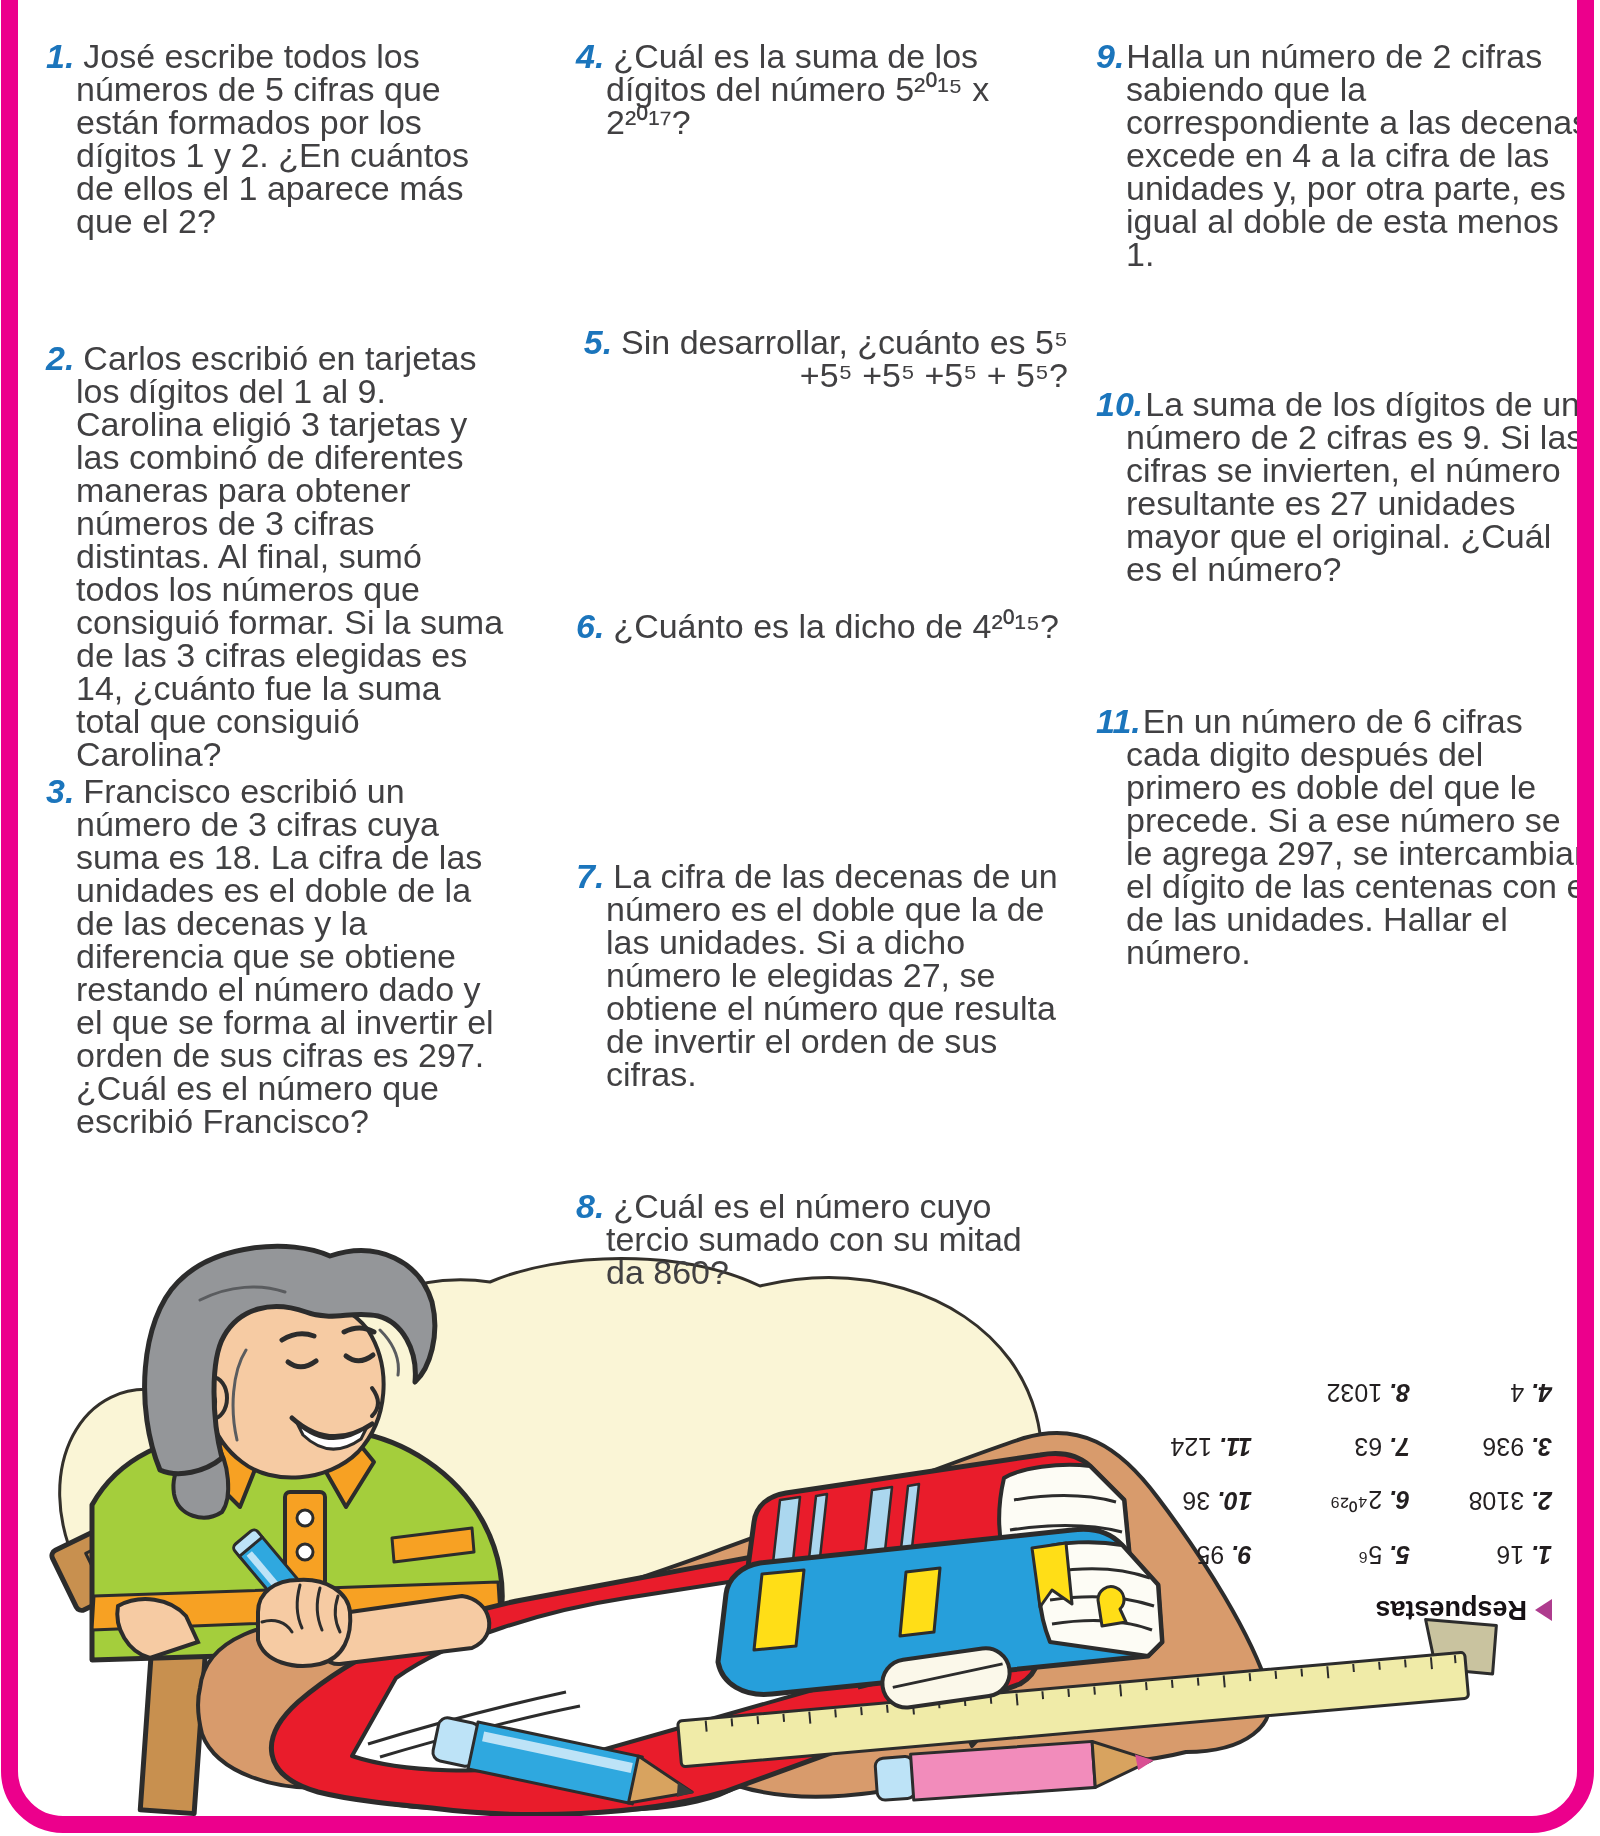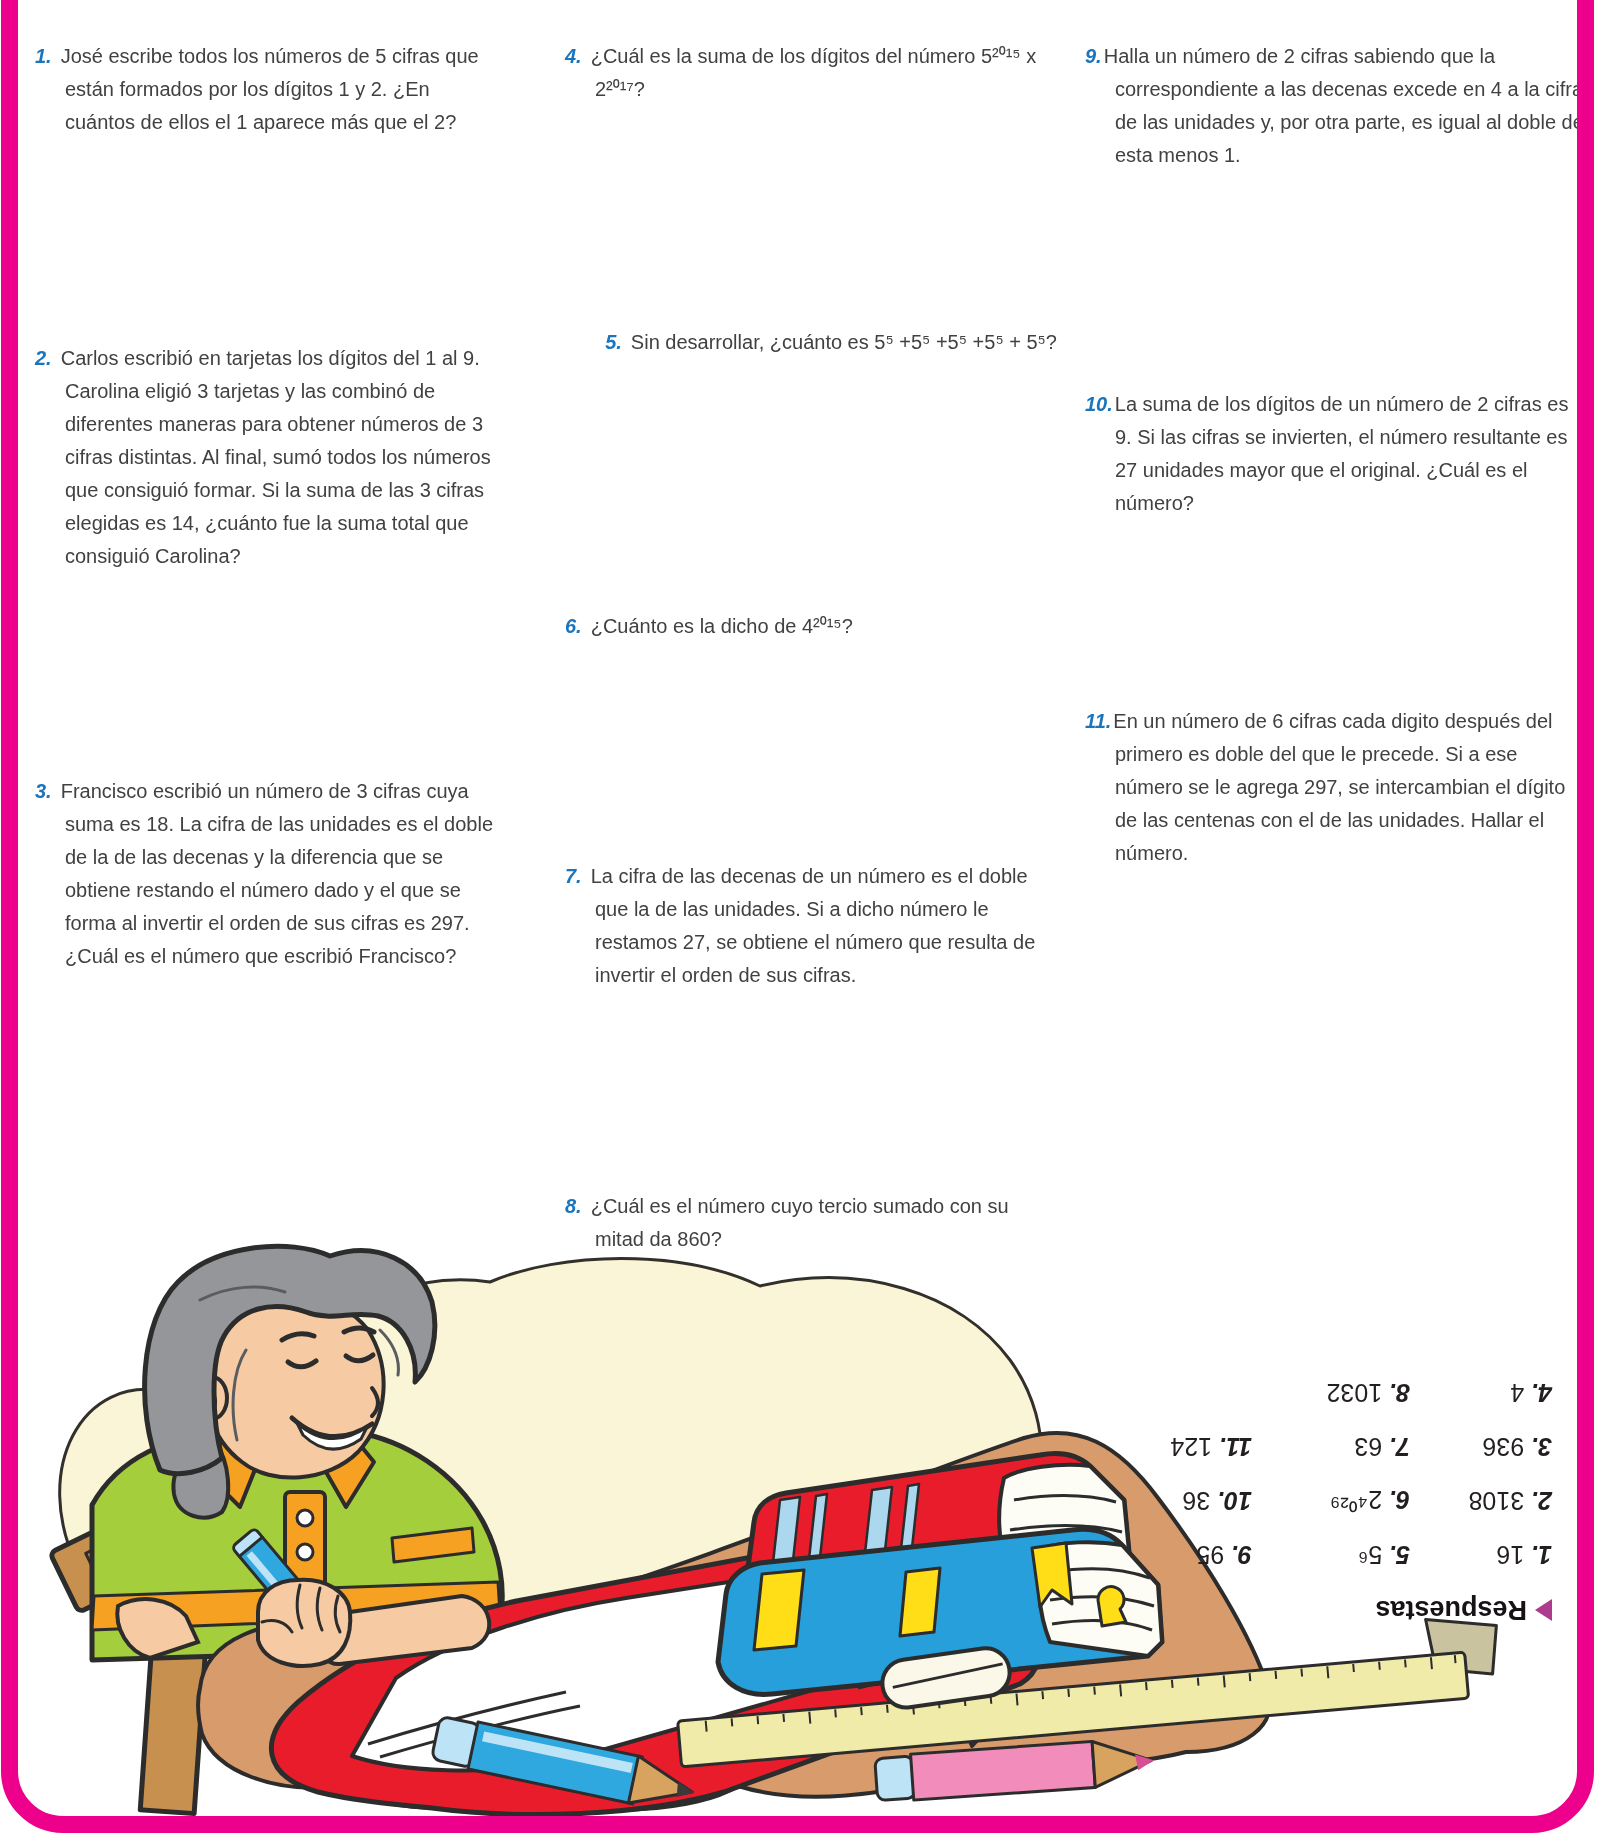--- a/index.html
+++ b/index.html
@@ -8,22 +8,22 @@
     font-family:"Liberation Sans", sans-serif;
   }
   
   .frame{
     position:absolute;left:1px;top:-70px;right:6px;bottom:3px;
     border:17px solid #EC008C;border-radius:62px;
     pointer-events:none;z-index:9;
   }
   
   .problem{
-    position:absolute;font-size:20px;line-height:33px;color:#414042;
-    padding-left:30px;text-indent:-30px;z-index:4;
+    position:absolute;font-size:34px;line-height:33px;color:#414042;
+    padding-left:30px;text-indent:-30px;z-index:4;margin-left:11px;
   }
   .problem .num{color:#1B75BC;font-weight:700;font-style:italic;margin-right:9px;}
   .problem.tight .num{margin-right:2px;}
   .pb1{left:35px;top:40px;width:428px;}
   .pb2{left:35px;top:342px;width:432px;}
   .pb3{left:35px;top:775px;width:432px;}
   .pb4{left:565px;top:40px;width:462px;}
   .pb5{left:565px;top:326px;width:462px;text-align:right;}
   .pb6{left:565px;top:610px;width:462px;}
   .pb7{left:565px;top:860px;width:462px;}
@@ -169,21 +169,21 @@
     <polygon points="678,1755 696,1762 680,1770" fill="#3A3A3A" stroke="none"></polygon>
   </g>
 </svg>
 
 <div class="problem pb1"><span class="num">1.</span><span>José escribe todos los números de 5 cifras que están formados por los dígitos 1 y 2. ¿En cuántos de ellos el 1 aparece más que el 2?</span></div>
 <div class="problem pb2"><span class="num">2.</span><span>Carlos escribió en tarjetas los dígitos del 1 al 9. Carolina eligió 3 tarjetas y las combinó de diferentes maneras para obtener números de 3 cifras distintas. Al final, sumó todos los números que consiguió formar. Si la suma de las 3 cifras elegidas es 14, ¿cuánto fue la suma total que consiguió Carolina?</span></div>
 <div class="problem pb3"><span class="num">3.</span><span>Francisco escribió un número de 3 cifras cuya suma es 18. La cifra de las unidades es el doble de la de las decenas y la diferencia que se obtiene restando el número dado y el que se forma al invertir el orden de sus cifras es 297. ¿Cuál es el número que escribió Francisco?</span></div>
 <div class="problem pb4"><span class="num">4.</span><span>¿Cuál es la suma de los dígitos del número 5²⁰¹⁵ x 2²⁰¹⁷?</span></div>
 <div class="problem pb5"><span class="num">5.</span><span>Sin desarrollar, ¿cuánto es 5⁵ +5⁵ +5⁵ +5⁵ + 5⁵?</span></div>
 <div class="problem pb6"><span class="num">6.</span><span>¿Cuánto es la dicho de 4²⁰¹⁵?</span></div>
-<div class="problem pb7"><span class="num">7.</span><span>La cifra de las decenas de un número es el doble que la de las unidades. Si a dicho número le restamos 27, se obtiene el número que resulta de invertir el orden de sus cifras.</span></div>
+<div class="problem pb7"><span class="num">7.</span><span>La cifra de las decenas de un número es el doble que la de las unidades. Si a dicho número le elegidas 27, se obtiene el número que resulta de invertir el orden de sus cifras.</span></div>
 <div class="problem pb8"><span class="num">8.</span><span>¿Cuál es el número cuyo tercio sumado con su mitad da 860?</span></div>
 <div class="problem pb9 tight"><span class="num">9.</span><span>Halla un número de 2 cifras sabiendo que la correspondiente a las decenas excede en 4 a la cifra de las unidades y, por otra parte, es igual al doble de esta menos 1.</span></div>
 <div class="problem pb10 tight"><span class="num">10.</span><span>La suma de los dígitos de un número de 2 cifras es 9. Si las cifras se invierten, el número resultante es 27 unidades mayor que el original. ¿Cuál es el número?</span></div>
 <div class="problem pb11 tight"><span class="num">11.</span><span>En un número de 6 cifras cada digito después del primero es doble del que le precede. Si a ese número se le agrega 297, se intercambian el dígito de las centenas con el de las unidades. Hallar el número.</span></div>
 
 <div class="answers">
   <div class="ans-header">
     <span class="tri"></span>
     <span>Respuestas</span>
   </div>

